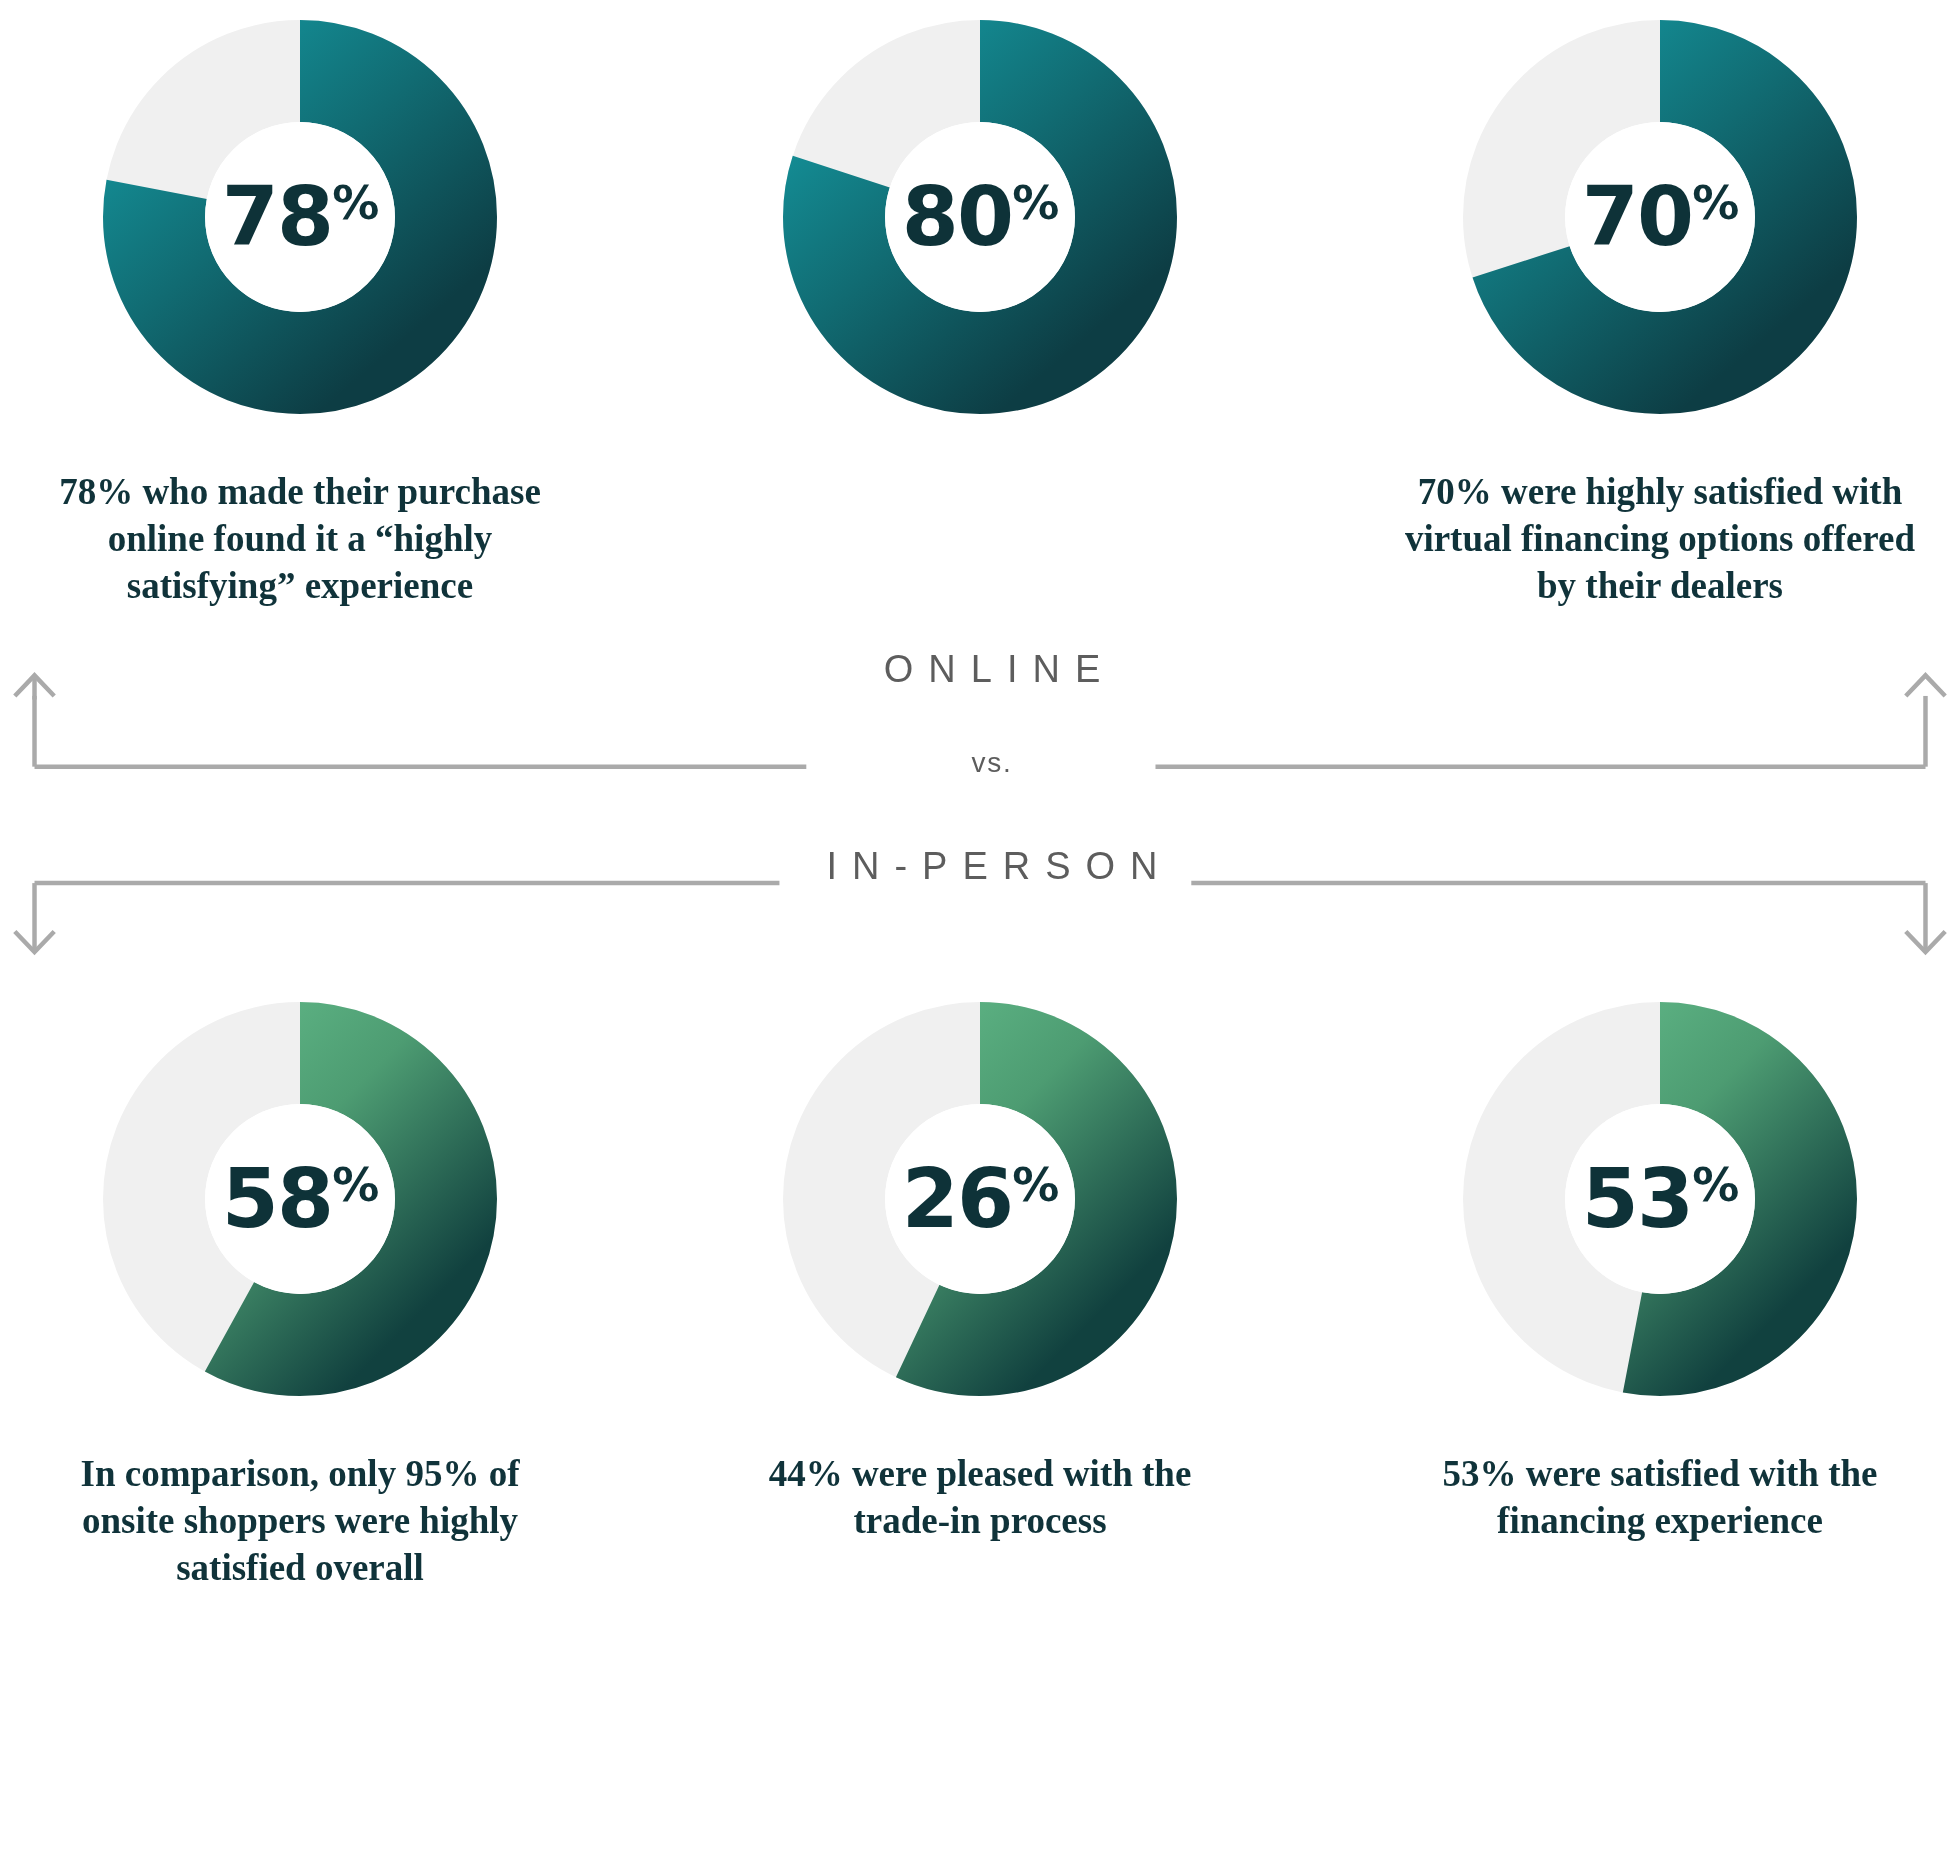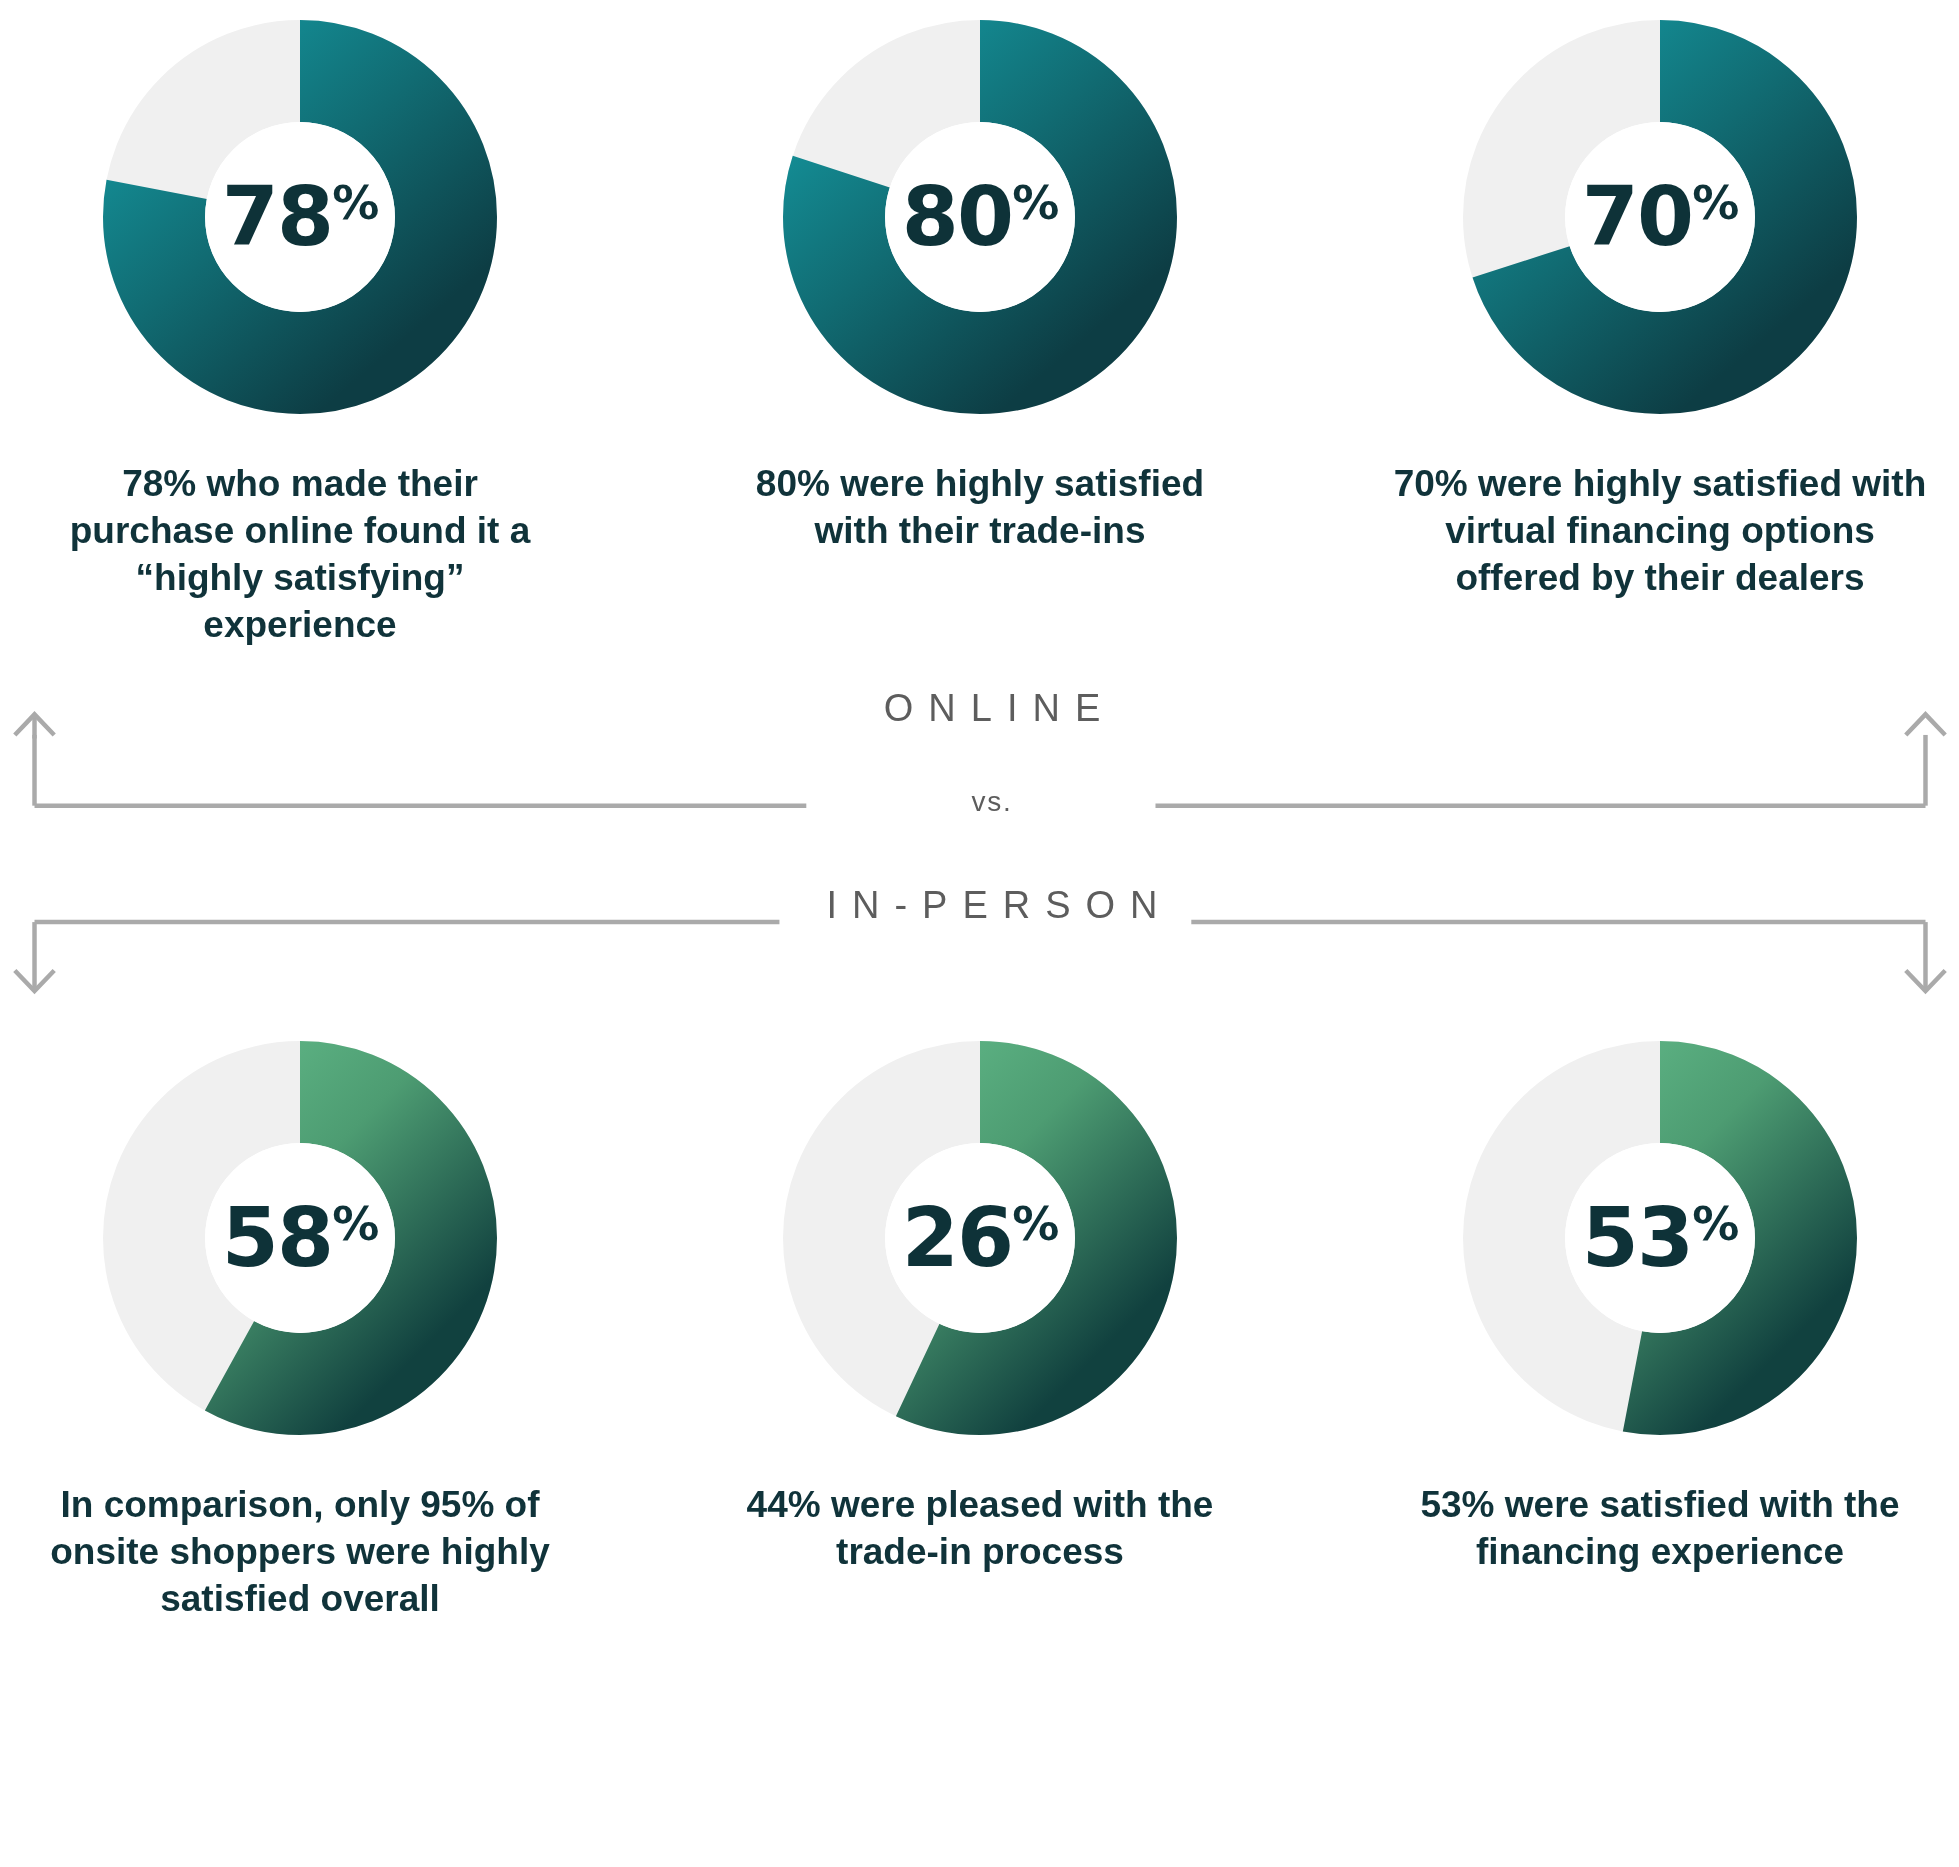--- a/index.html
+++ b/index.html
@@ -69,23 +69,23 @@
   }
   .donut-value .pct {
     font-size: 47px;
     line-height: 1;
     position: relative;
     top: 3.6px;
     letter-spacing: -0.9px;
   }
 
   .stat-caption {
-    margin-top: 16px;
+    margin-top: 24px;
     text-align: center;
-    font-family: Liberation Sans, sans-serif;
+    font-family: Liberation Serif, serif;
     font-weight: 700;
     font-size: 37px;
     line-height: 1.27;
     color: #10333a;
     max-width: 502px;
   }
   .stat-cell.wide .stat-caption { max-width: 537px; }
 
   
   .divider {
@@ -172,21 +172,20 @@
           <circle id="arc-1" cx="220" cy="220" r="163" fill="none" stroke="url(#gradTeal2)" stroke-width="114" transform="rotate(-90 220 220)" stroke-dasharray="819.327364056218 204.83184101405445" stroke-dashoffset="0"></circle>
           <circle cx="220" cy="220" r="106" fill="#ffffff"></circle>
         </svg>
         <div class="donut-center">
           <div class="donut-value">
             <span>80</span>
               <span class="pct">%</span>
           </div>
         </div>
       </div>
-      <div class="stat-caption">80% were highly satisfied with their trade-ins</div>
     </div>
 
     <div class="stat-cell wide">
       <div class="donut-wrap">
         <svg viewBox="0 0 440 440">
           <defs>
             <linearGradient id="gradTeal3" x1="1" y1="0" x2="0.05" y2="0.82">
               <stop offset="0%" stop-color="#14939b"></stop>
               <stop offset="48%" stop-color="#116b72"></stop>
               <stop offset="100%" stop-color="#0d3d44"></stop>

